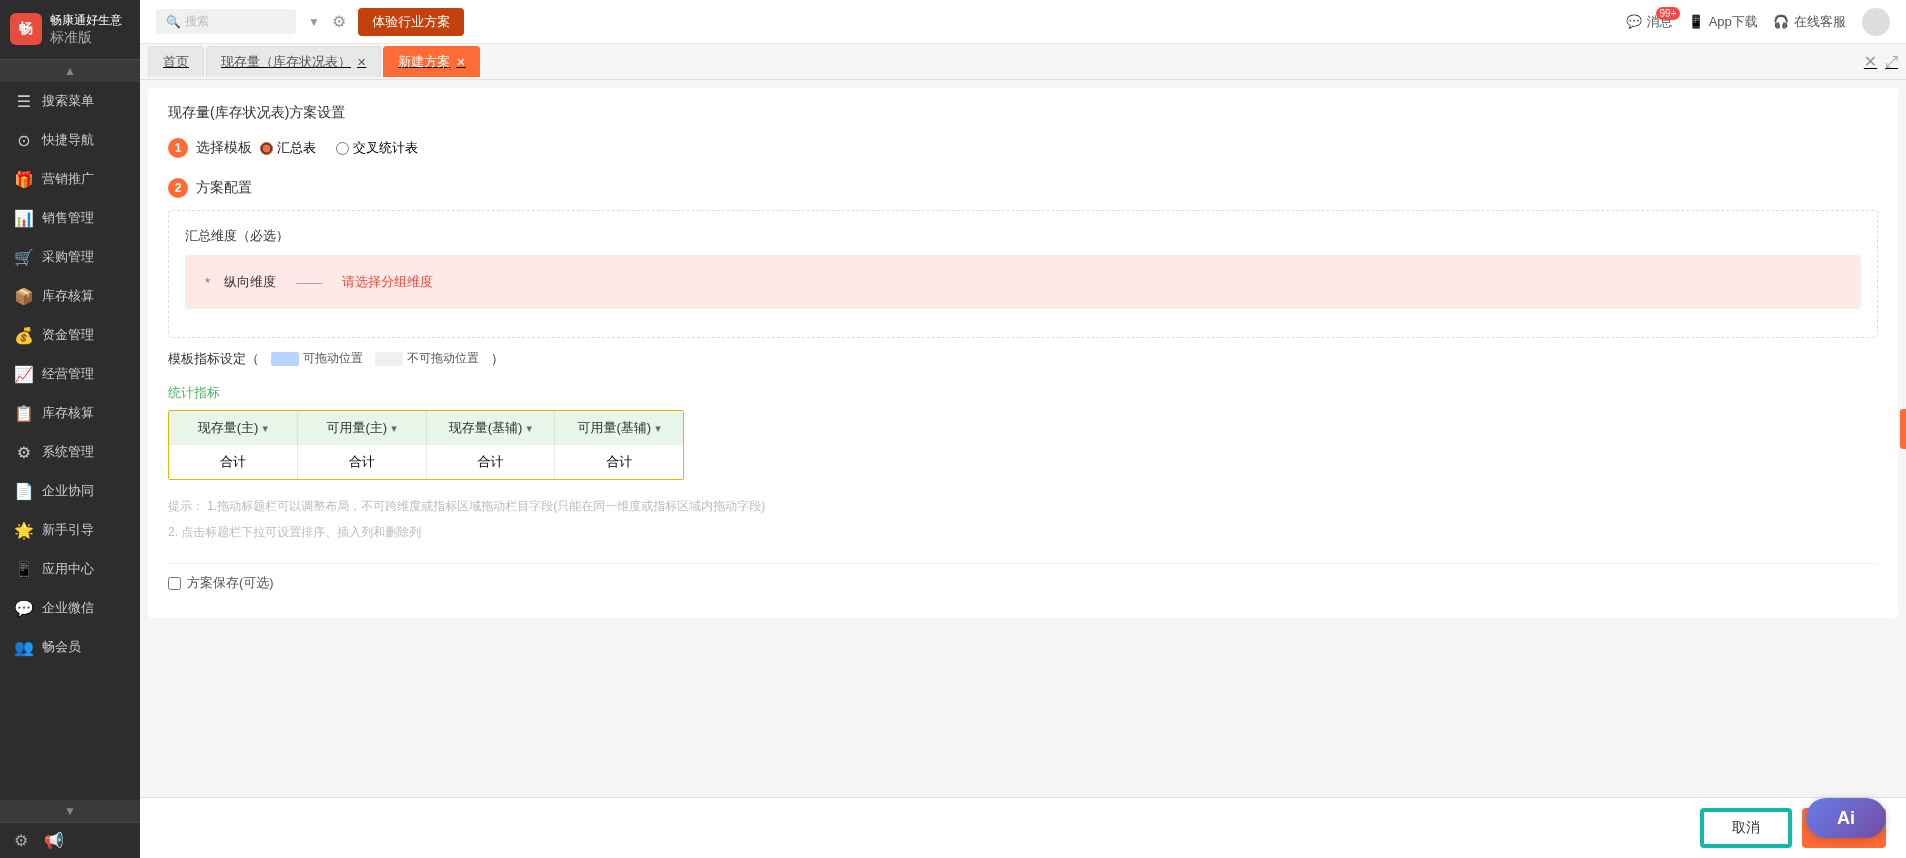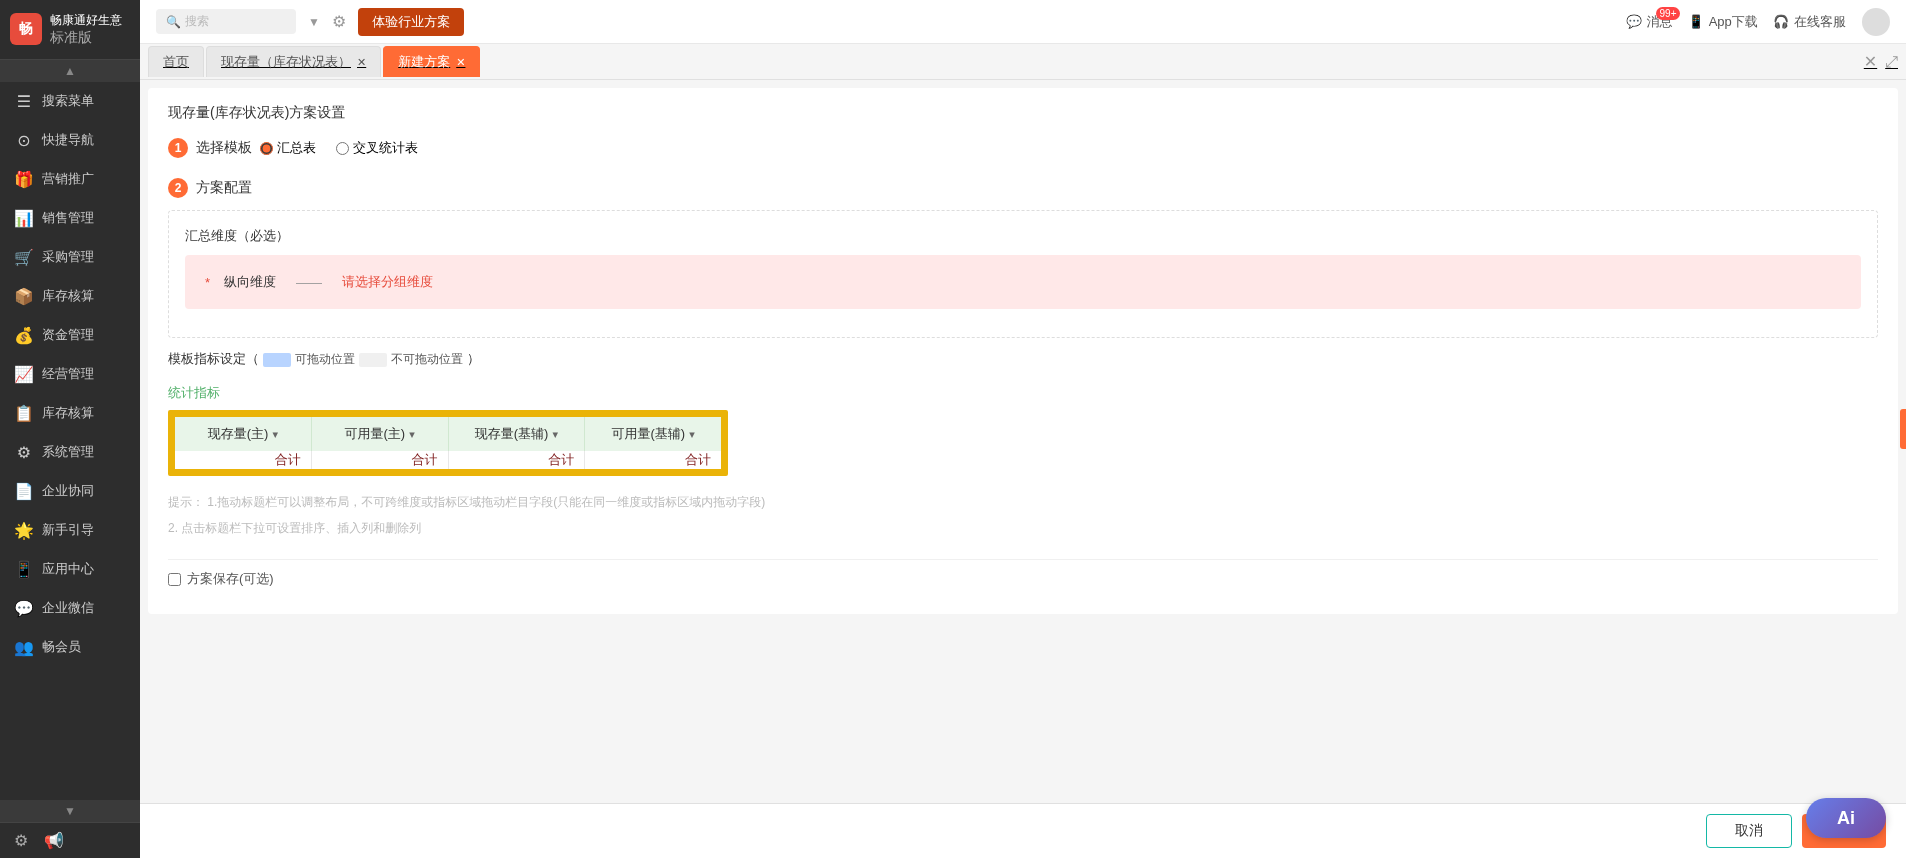--- a/index.html
+++ b/index.html
@@ -231,46 +231,46 @@
 
     
     .template-settings {
       margin-bottom: 16px;
     }
     .template-settings-label {
       font-size: 13px;
       color: #333;
       margin-bottom: 8px;
       display: flex;
-      align-items: flex-end;
-      gap: 4px;
+      align-items: flex-start;
+      gap: 12px;
     }
     .legend-draggable {
       display: inline-flex;
       align-items: center;
       gap: 4px;
       font-size: 12px;
       color: #555;
     }
     .legend-box {
       width: 28px; height: 14px;
       border-radius: 2px;
       display: inline-block;
     }
     .legend-draggable-box { background: #b8d4ff; }
     .legend-non-draggable-box { background: #f0f0f0; }
 
     
     .table-section { margin-bottom: 16px; }
     .table-section-title { color: #52b06a; font-size: 13px; margin-bottom: 8px; font-weight: 500; }
     .stat-table {
-      border: 7px solid #eab308;
+      border: 1px solid #eab308;
       border-radius: 2px;
       overflow: hidden;
-      width: 560px;
+      width: 516px;
     }
     .stat-table-header {
       display: flex;
       background: #e8f5e9;
     }
     .stat-col {
       flex: 1;
       border-right: 1px solid #d0e8d0;
       padding: 8px 10px;
       display: flex;
@@ -282,24 +282,24 @@
     }
     .stat-col:last-child { border-right: none; }
     .stat-col-chevron { color: #666; font-size: 11px; cursor: pointer; }
     .stat-table-body {
       display: flex;
       background: white;
     }
     .stat-body-col {
       flex: 1;
       border-right: 1px solid #e8e8e8;
-      padding: 0 10px;
-      text-align: right;
+      padding: 8px 10px;
+      text-align: center;
       font-size: 13px;
-      color: #7f1d1d;
+      color: #000000;
     }
     .stat-body-col:last-child { border-right: none; }
 
     
     .tips {
       color: #bbb;
       font-size: 12px;
       margin-bottom: 16px;
       line-height: 1.8;
     }
@@ -311,21 +311,21 @@
       background: white;
       border-top: 1px solid #e0e0e0;
       padding: 10px 20px;
       display: flex;
       justify-content: flex-end;
       gap: 10px;
       flex-shrink: 0;
     }
     .btn-cancel {
       background: white;
-      border: 1px solid #14b8a6;
+      border: 4px solid #14b8a6;
       border-radius: 4px;
       padding: 7px 28px;
       font-size: 14px;
       cursor: pointer;
       color: #333;
     }
     .btn-query {
       background: #ff6b35;
       border: none;
       border-radius: 4px;

